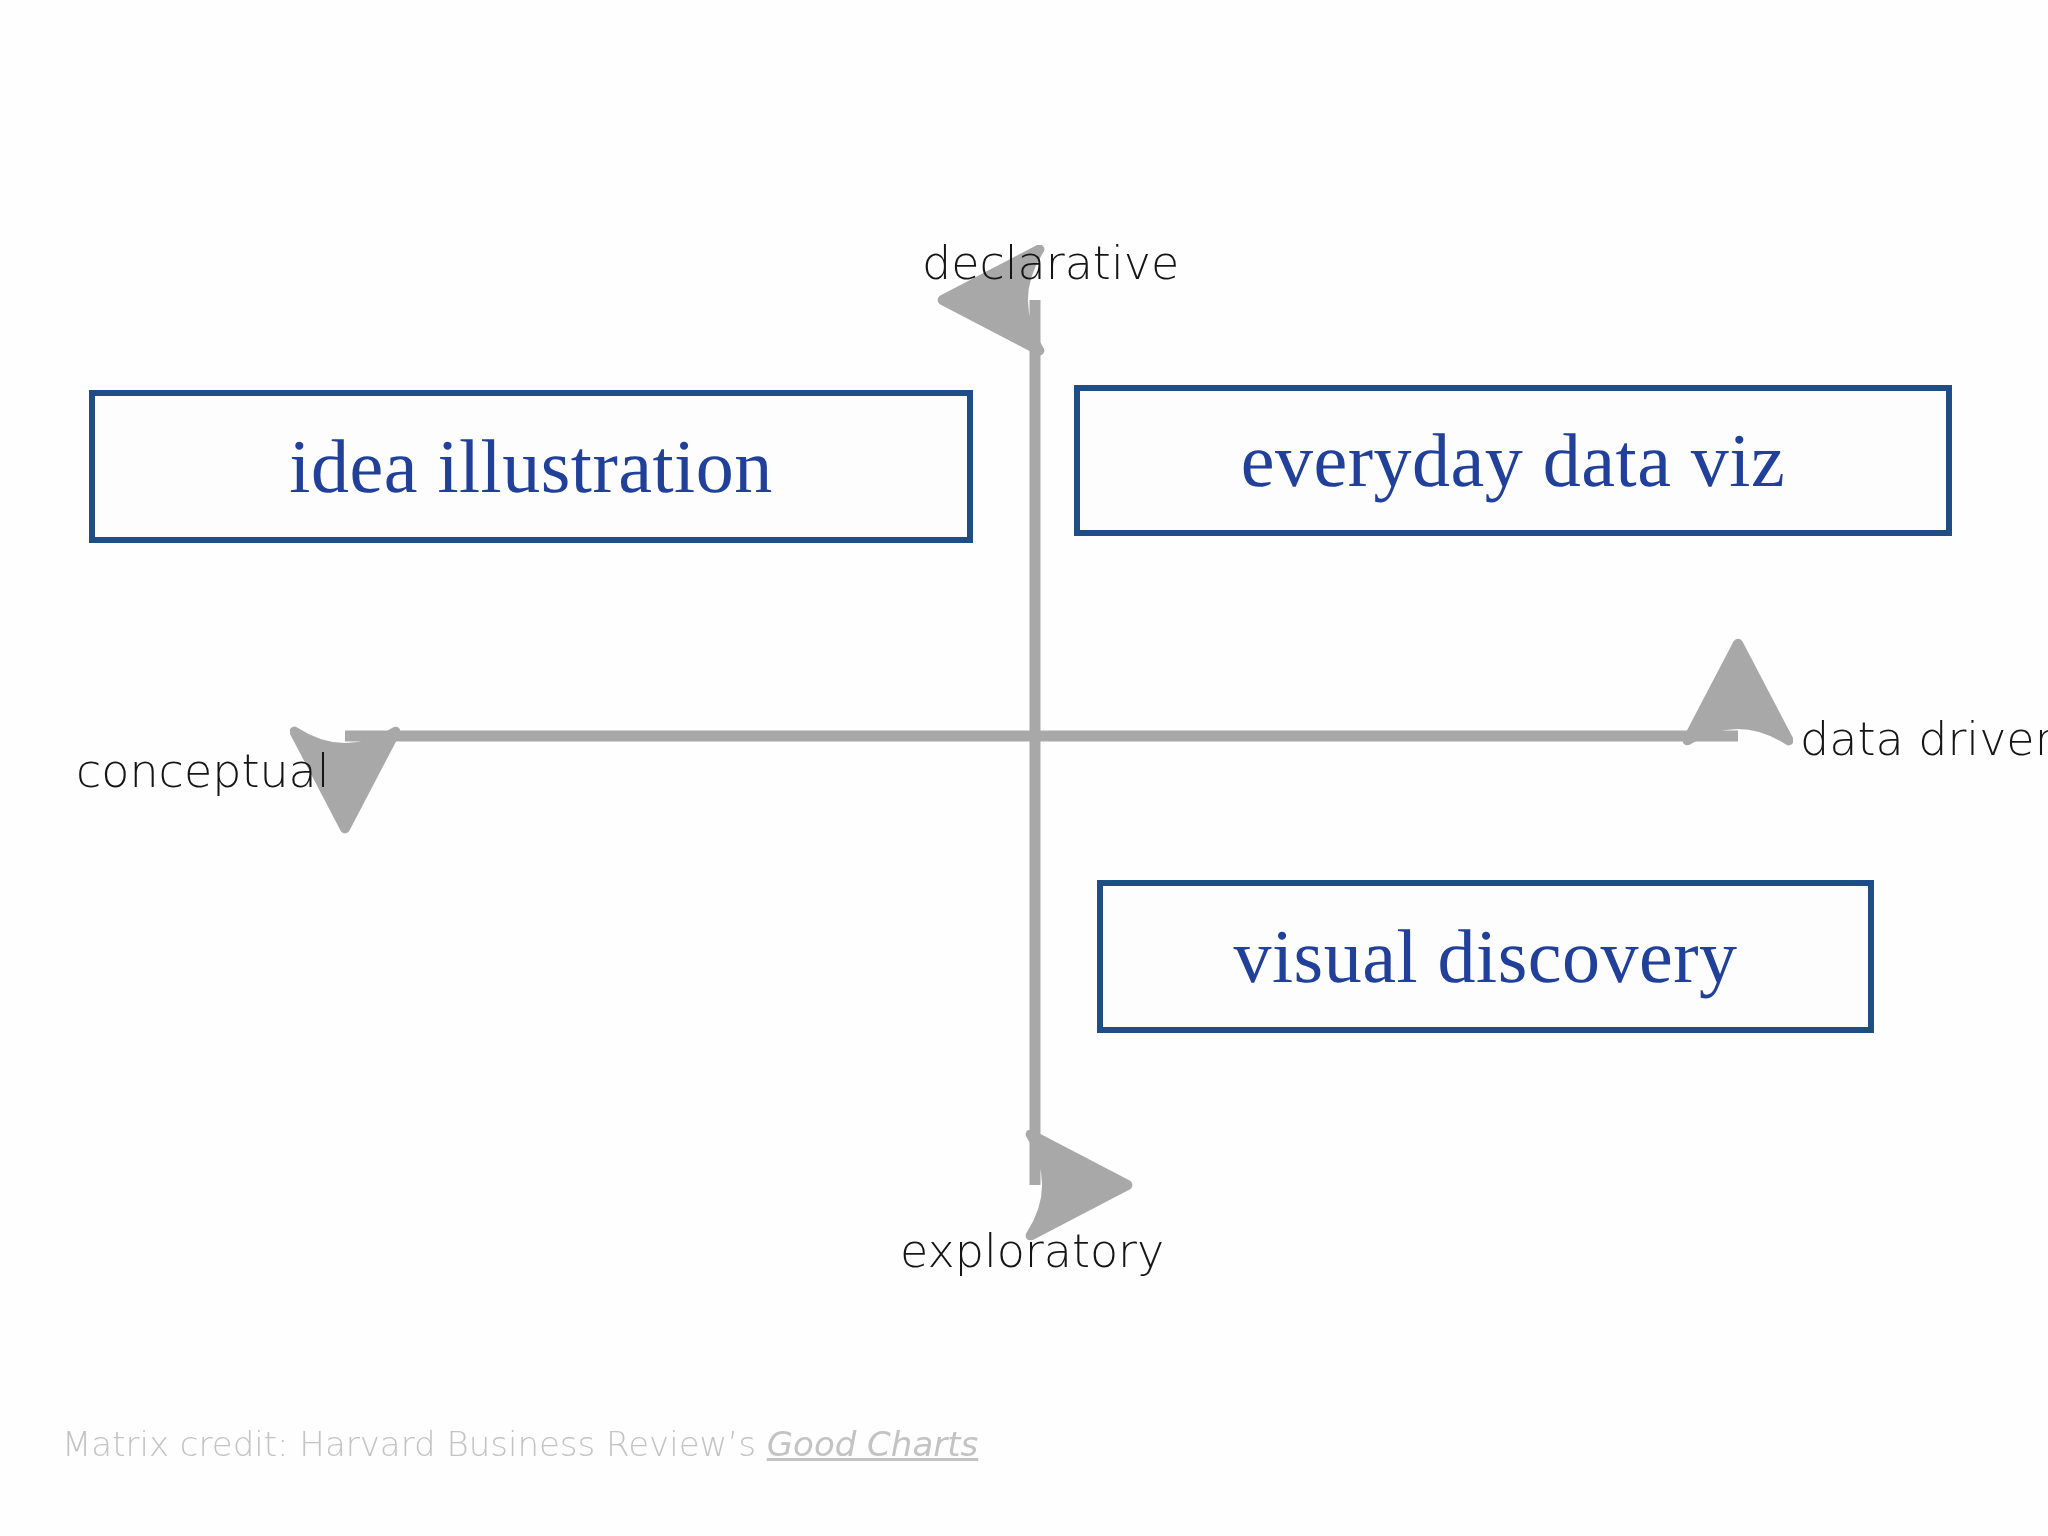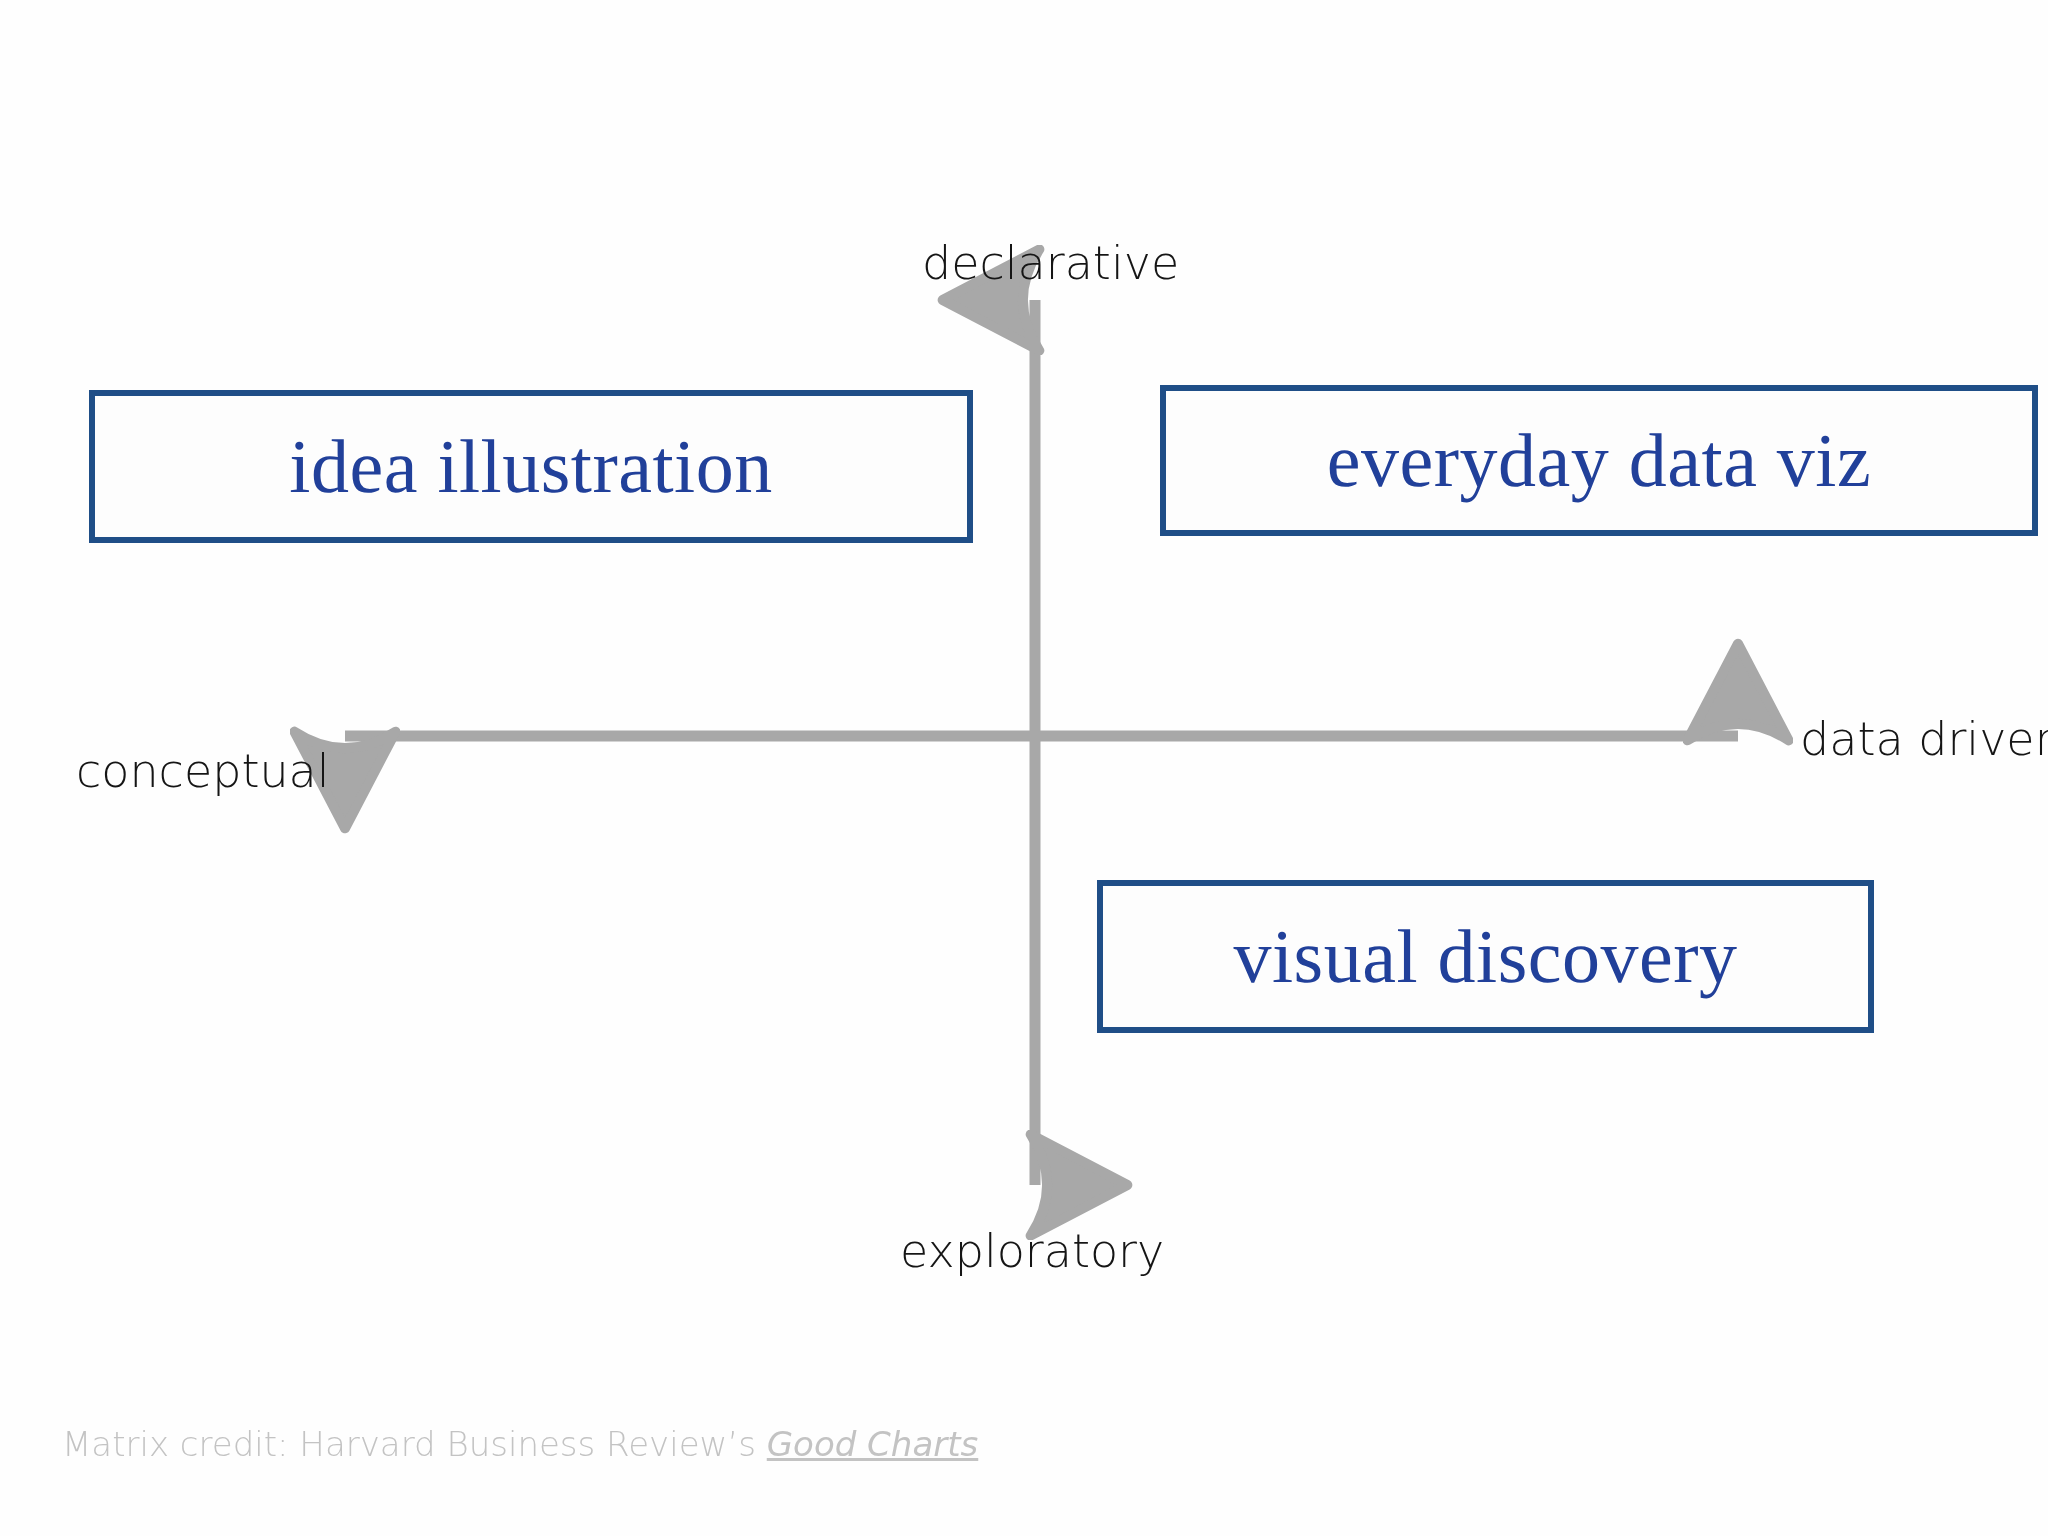--- a/index.html
+++ b/index.html
@@ -41,21 +41,21 @@
     font-family: "Liberation Serif", "DejaVu Serif", serif;
     color: #21409a;
     font-size: 76px;
     line-height: 1;
     letter-spacing: 0.5px;
     white-space: nowrap;
     text-rendering: geometricPrecision;
   }
 
   #box-idea-illustration { left: 70px;   top: 390px;  width: 884px; height: 153px; }
-  #box-everyday-data-viz { left: 1141px; top: 385px;  width: 878px; height: 151px; }
+  #box-everyday-data-viz { left: 1055px; top: 385px;  width: 878px; height: 151px; }
   #box-idea-generation   { left: 85px;   top: 888px;  width: 885px; height: 148px; }
   #box-visual-discovery  { left: 1078px; top: 880px;  width: 777px; height: 153px; }
 
   
   .axis-label {
     position: absolute;
     color: #151515;
     font-family: "DejaVu Sans", "Liberation Sans", sans-serif;
     font-weight: 300;
     font-size: 46px;

